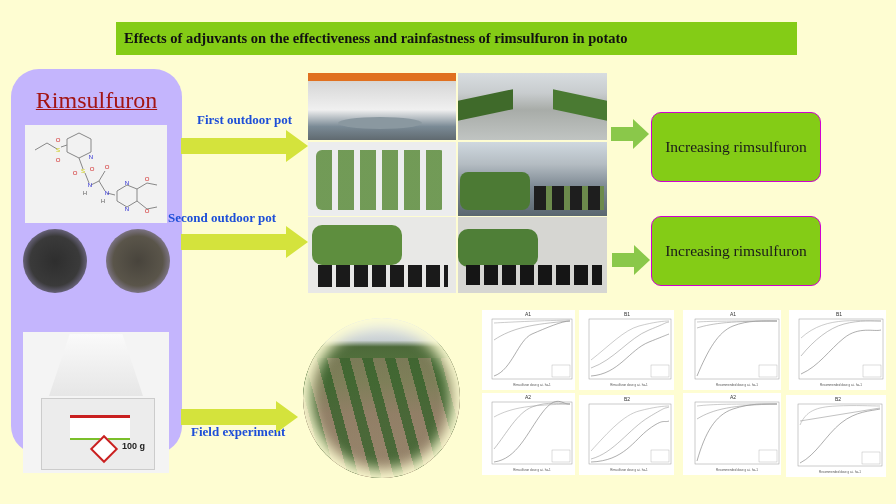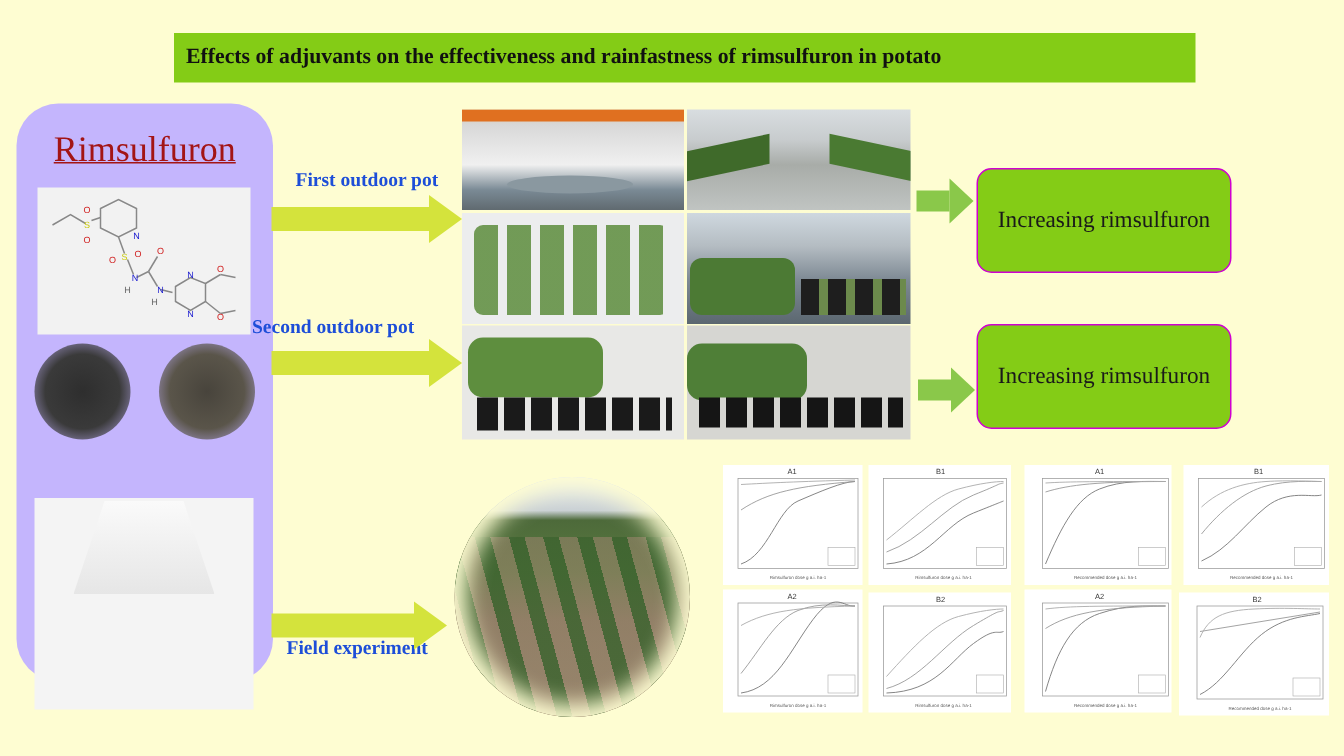--- a/index.html
+++ b/index.html
@@ -76,20 +76,25 @@
         <text x="102" y="86" fill="#2020d0">N</text>
         <text x="122" y="56" fill="#d02020">O</text>
         <text x="122" y="88" fill="#d02020">O</text>
       </g>
     </svg>
   </div>
   <div class="seed a"></div>
   <div class="seed b"></div>
   <div class="product">
     <div class="cup"></div>
+    <div class="tub">
+      <div class="label"></div>
+      <div class="hazard"></div>
+      <div class="weight">100 g</div>
+    </div>
   </div>
 </div>
 
 <div class="step-label" style="left:197px;top:112px;">First outdoor pot</div>
 <div class="arrow-big" style="left:181px;top:130px;width:127px;">
   <div class="shaft" style="width:106px;"></div>
     <div class="head" style="left:105px;"></div>
 </div>
 
 <div class="step-label" style="left:168px;top:210px;">Second outdoor pot</div>

